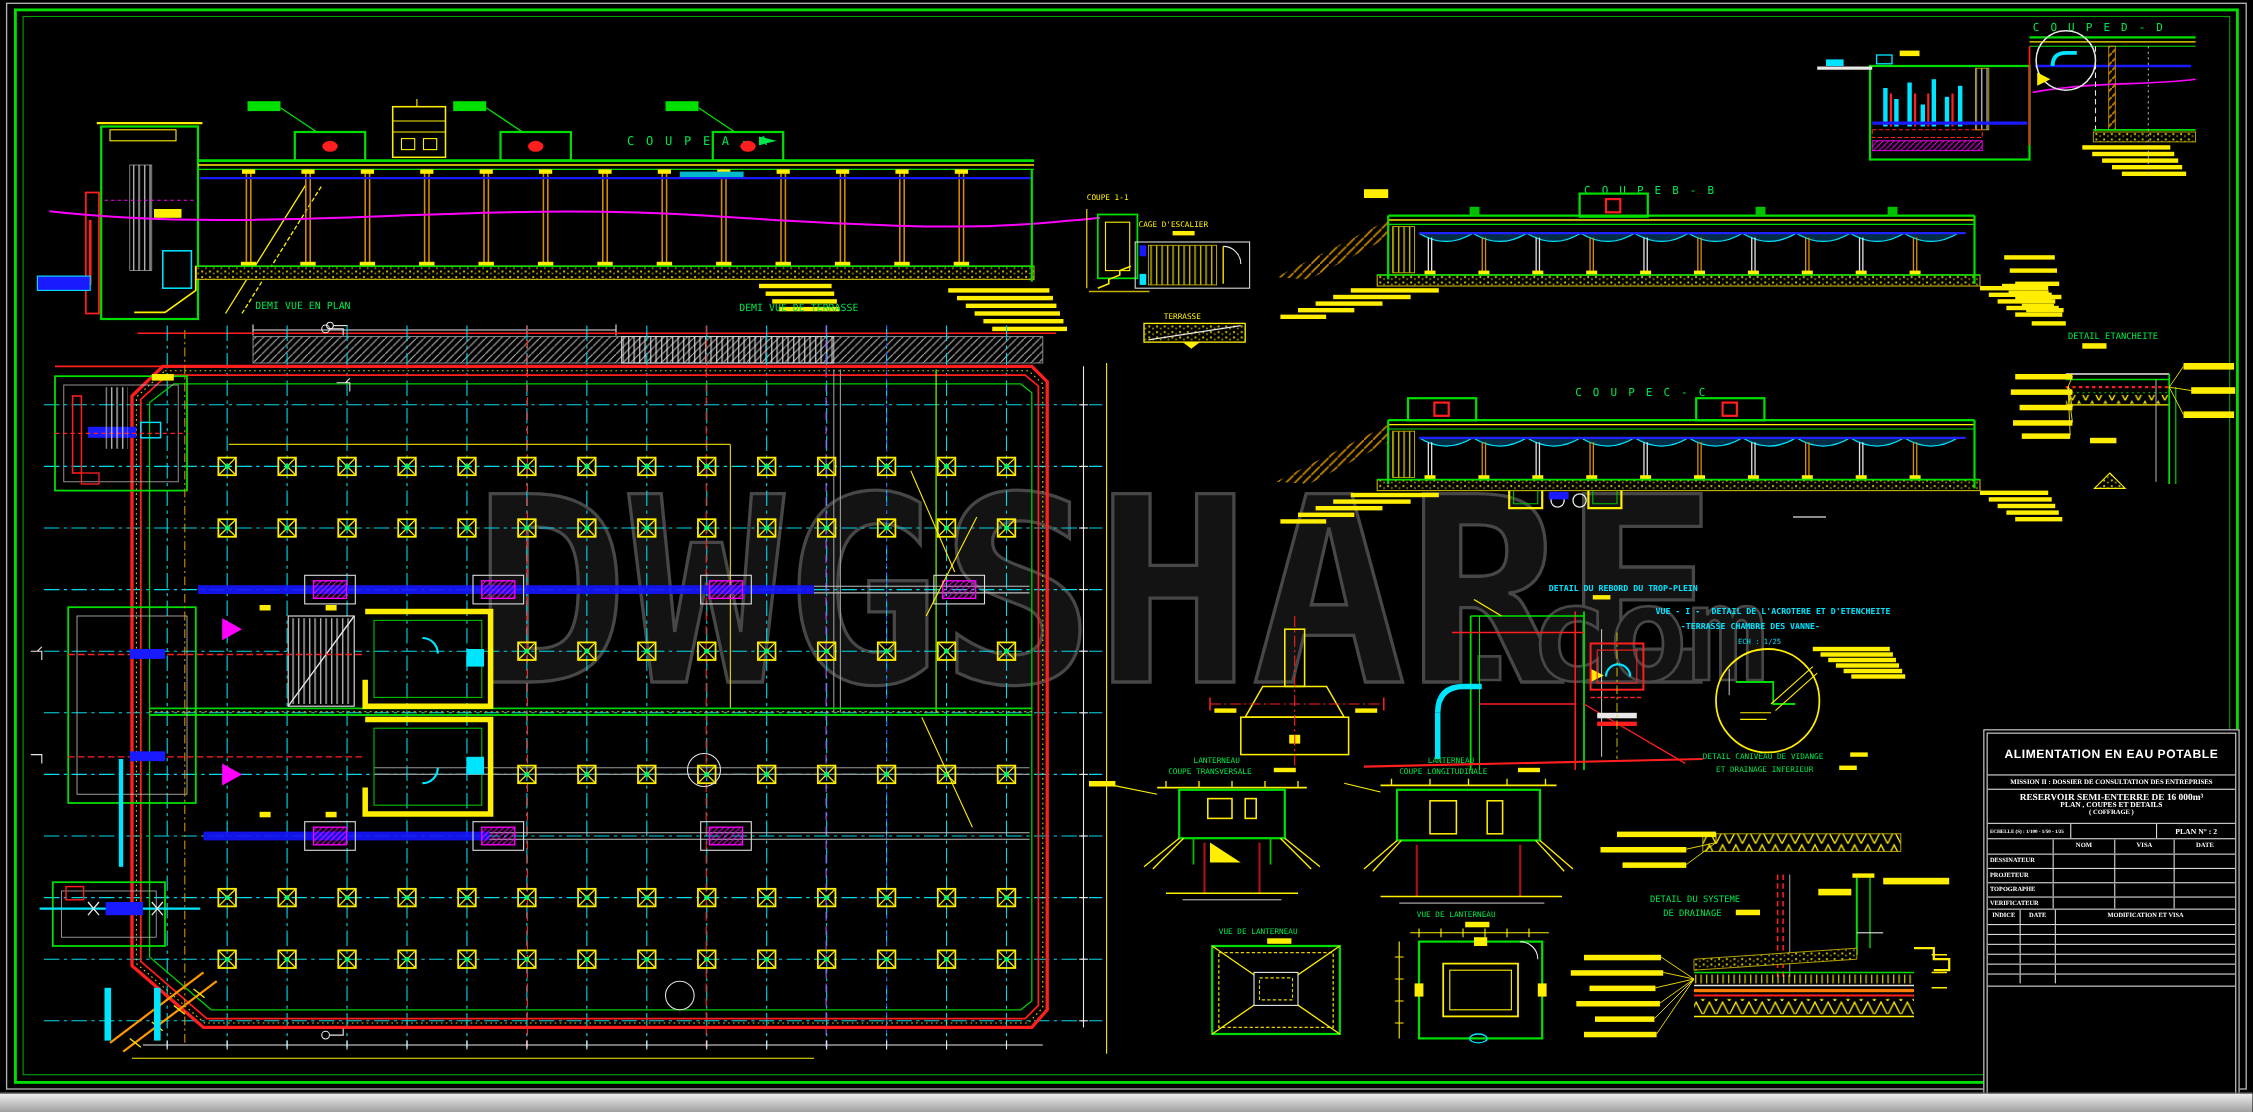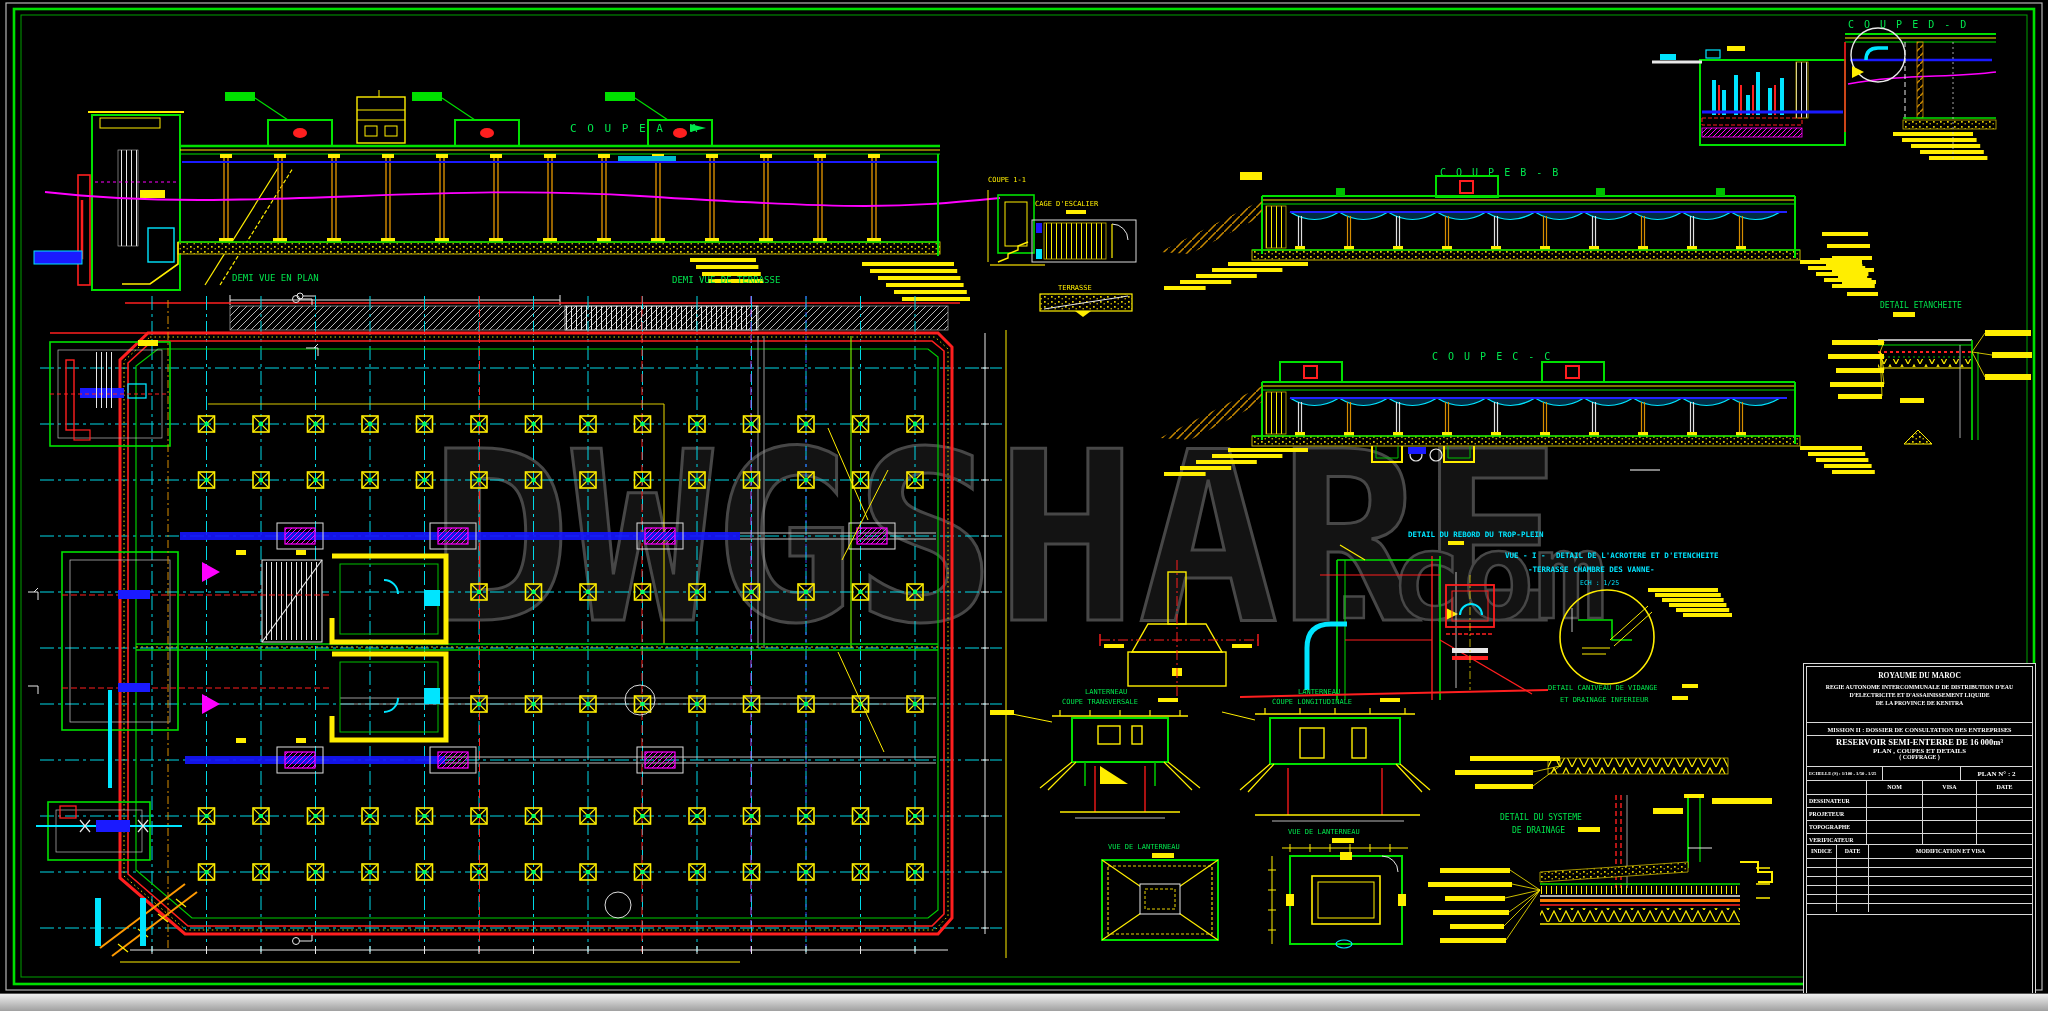--- a/index.html
+++ b/index.html
@@ -1111,25 +1111,22 @@
 <g id="cc-right-extra">
         <rect x="1820" y="258" width="40" height="4" fill="#ffee00"></rect>
         <rect x="1826" y="264" width="36.4" height="4" fill="#ffee00"></rect>
         <rect x="1832" y="270" width="32.8" height="4" fill="#ffee00"></rect>
         <rect x="1838" y="276" width="29.200000000000003" height="4" fill="#ffee00"></rect>
       </g>
 </svg>
 
 <div id="tblock">
   <div class="inner">
-    <div class="tb-row" style="height:56px;padding-top:4px;">
-      <div class="tb-c" style="font-size:7.5px;margin-bottom:3px;">ROYAUME DU MAROC</div>
-      <div class="tb-c" style="font-size:5.8px;">REGIE AUTONOME INTERCOMMUNALE DE DISTRIBUTION D'EAU</div>
-      <div class="tb-c" style="font-size:5.8px;">D'ELECTRICITE ET D'ASSAINISSEMENT LIQUIDE</div>
-      <div class="tb-c" style="font-size:5.8px;">DE LA PROVINCE DE KENITRA</div>
+    <div class="tb-row" style="height:38px;display:flex;align-items:center;justify-content:center;">
+      <span style="font-size:11px;letter-spacing:.5px;font-family:'Liberation Sans',sans-serif;font-weight:bold;">ALIMENTATION EN EAU POTABLE</span>
     </div>
     <div class="tb-row" style="height:13px;font-size:6.2px;line-height:13px;">MISSION II : DOSSIER DE CONSULTATION DES ENTREPRISES</div>
     <div class="tb-row" style="height:31px;padding-top:1px;">
       <div style="font-size:8.5px;">RESERVOIR SEMI-ENTERRE DE 16 000m³</div>
       <div style="font-size:6.8px;">PLAN , COUPES ET DETAILS</div>
       <div style="font-size:6px;">( COFFRAGE )</div>
     </div>
     <div class="tb-row flex" style="height:14px;">
       <div class="cell" style="width:76px;font-size:4.6px;line-height:14px;text-align:left;padding-left:2px;">ECHELLE (S) : 1/100 - 1/50 - 1/25</div>
       <div class="cell" style="width:78px;"></div>

